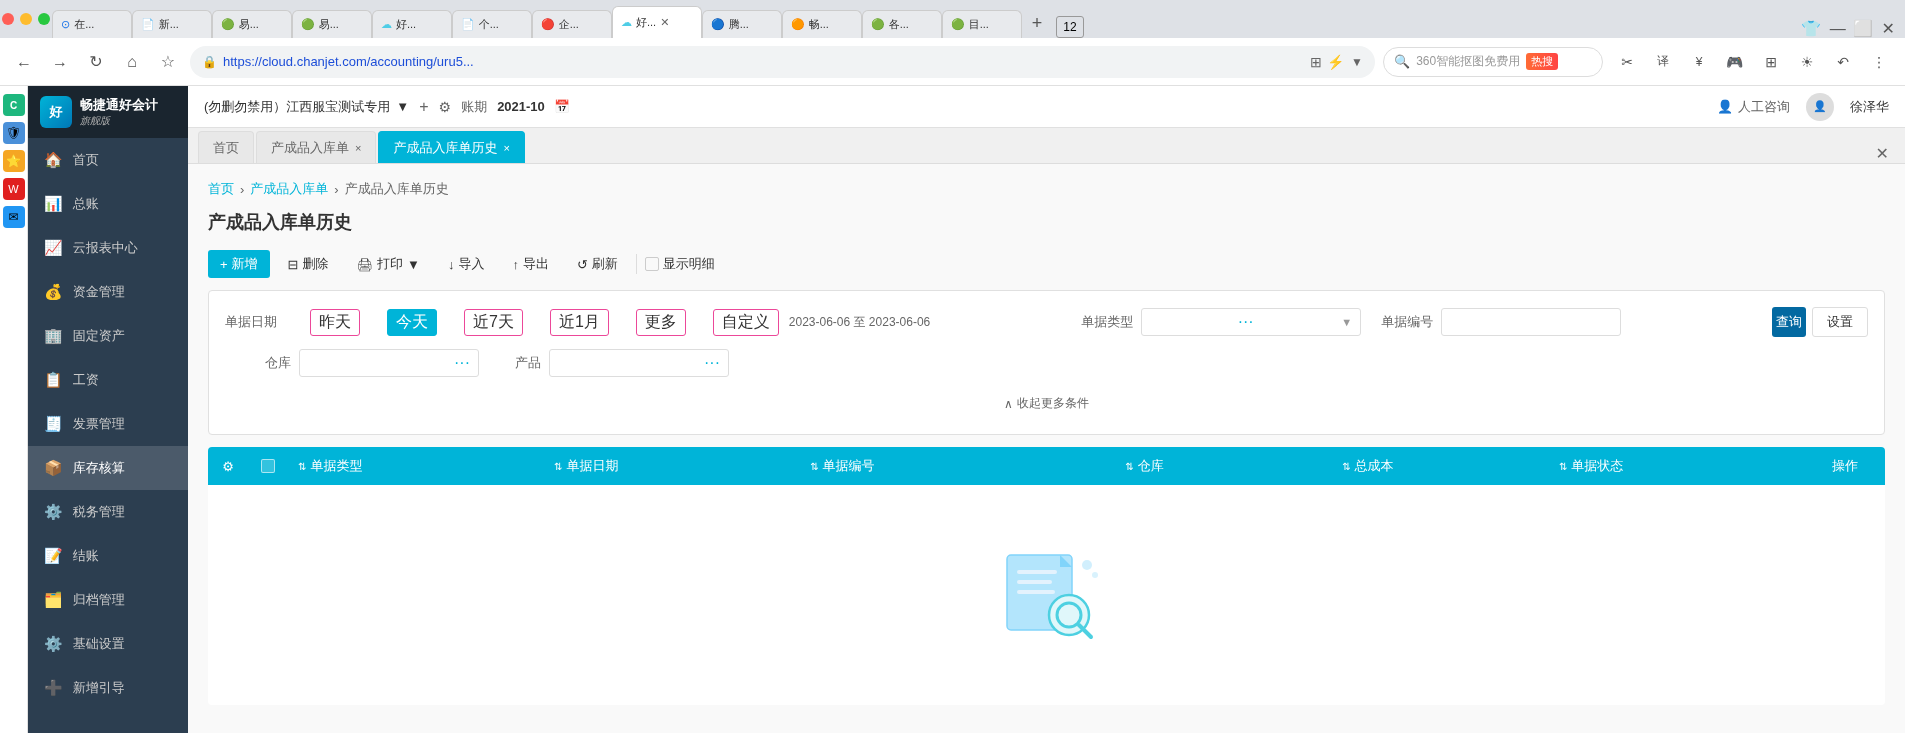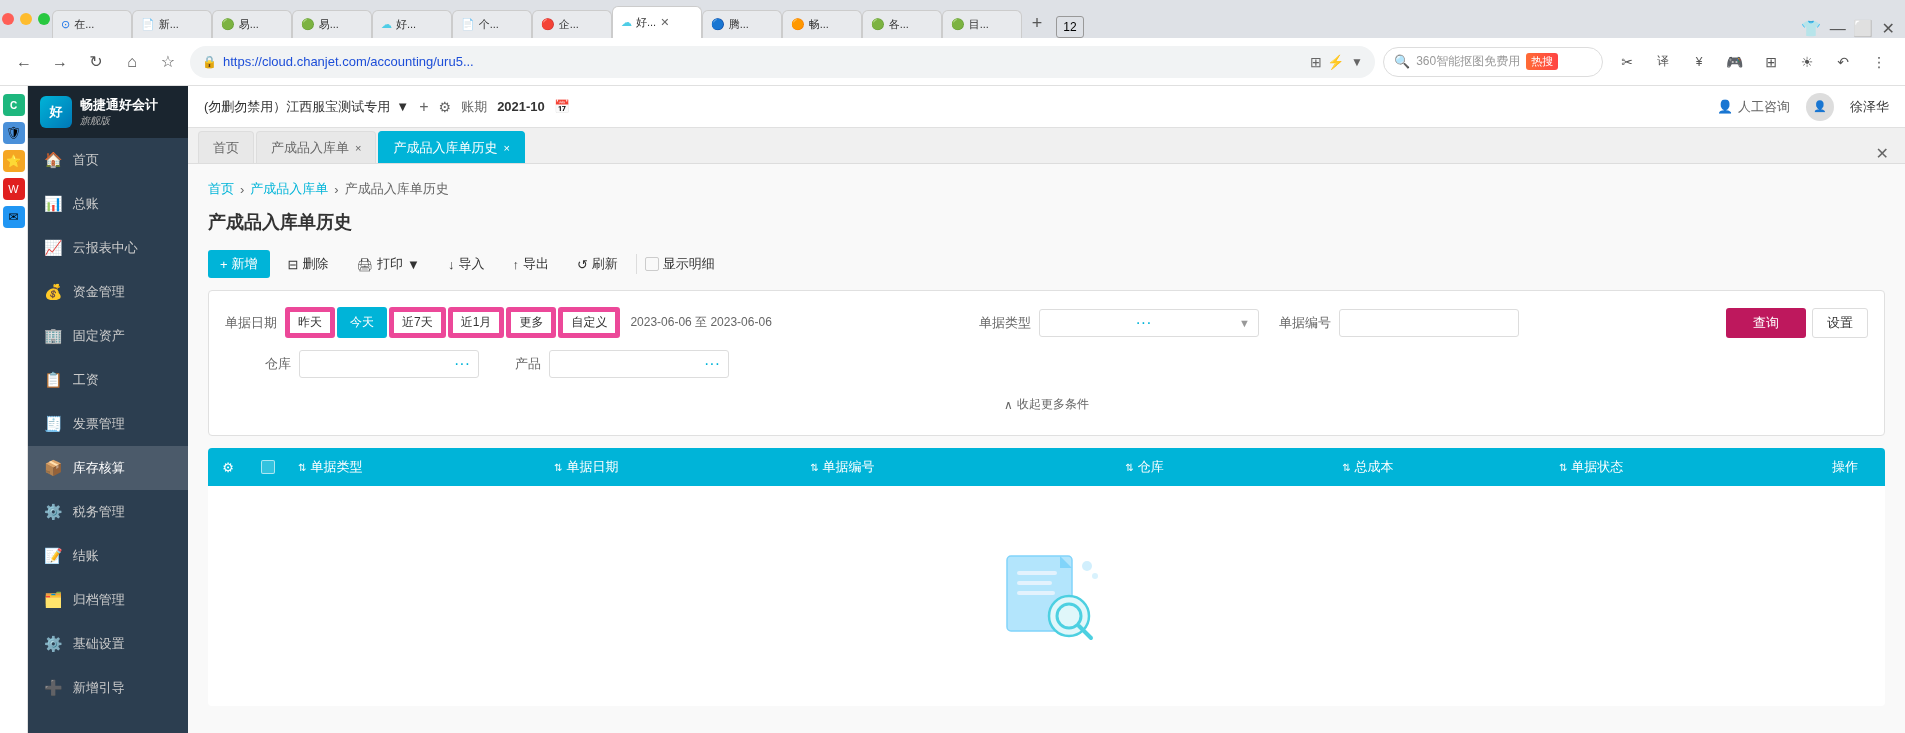--- a/index.html
+++ b/index.html
@@ -71,28 +71,28 @@
     .toolbar { display: flex; align-items: center; gap: 8px; margin-bottom: 12px; flex-wrap: wrap; }
     .toolbar-btn { display: flex; align-items: center; gap: 4px; padding: 4px 10px; border: none; background: none; cursor: pointer; color: #333; font-size: 13px; }
     .toolbar-divider { width: 1px; height: 20px; background: #ddd; }
 
     
     .search-panel { background: #fff; border: 1px solid #e0e0e0; border-radius: 4px; padding: 16px; margin-bottom: 12px; }
     .search-row { display: flex; align-items: center; gap: 20px; margin-bottom: 12px; flex-wrap: wrap; }
     .search-field { display: flex; align-items: center; gap: 8px; }
     .search-label { color: #666; font-size: 13px; white-space: nowrap; }
     .date-filter-btns { display: flex; align-items: center; gap: 2px; }
-    .date-btn { padding: 2px 8px; border: 5px solid #ec4899; border-radius: 3px; font-size: 12px; cursor: pointer; background: #fff; color: #333; }
+    .date-btn { padding: 2px 8px; border: 1px solid #ec4899; border-radius: 3px; font-size: 16px; cursor: pointer; background: #fff; color: #333; margin-left: 25px; }
     .date-btn.active { background: #00b4d8; color: #fff; border-color: #00b4d8; }
     .date-range { font-size: 12px; color: #666; margin-left: 2px; }
     .select-field { width: 180px; height: 28px; border: 1px solid #ddd; border-radius: 3px; padding: 0 8px; font-size: 13px; display: flex; align-items: center; justify-content: space-between; cursor: pointer; }
     .input-field { width: 160px; height: 28px; border: 1px solid #ddd; border-radius: 3px; padding: 0 8px; font-size: 13px; }
     .notes-field { width: 320px; height: 28px; border: 1px solid #ddd; border-radius: 3px; padding: 0 8px; font-size: 13px; }
     .more-dots { color: #00b4d8; cursor: pointer; font-size: 16px; }
-    .search-btn { background: #be185d; color: #fff; border: none; border-radius: 3px; padding: 5px 27px; cursor: pointer; font-size: 13px; }
+    .search-btn { background: #0369a1; color: #fff; border: none; border-radius: 3px; padding: 5px 4px; cursor: pointer; font-size: 13px; }
     .settings-btn { background: #fff; color: #333; border: 1px solid #ddd; border-radius: 3px; padding: 5px 14px; cursor: pointer; font-size: 13px; }
     .collapse-btn { display: flex; align-items: center; justify-content: center; gap: 4px; cursor: pointer; color: #666; font-size: 12px; padding: 6px 0; }
 
     
     .data-table { background: #fff; border-radius: 4px; overflow: hidden; }
     .table-header { background: #00b4d8; display: flex; align-items: center; height: 38px; }
     .th { color: #fff; font-size: 13px; padding: 0 10px; display: flex; align-items: center; gap: 4px; }
     .th-sort { font-size: 10px; }
     .th-checkbox { width: 40px; justify-content: center; }
     .th-settings { width: 40px; justify-content: center; }

